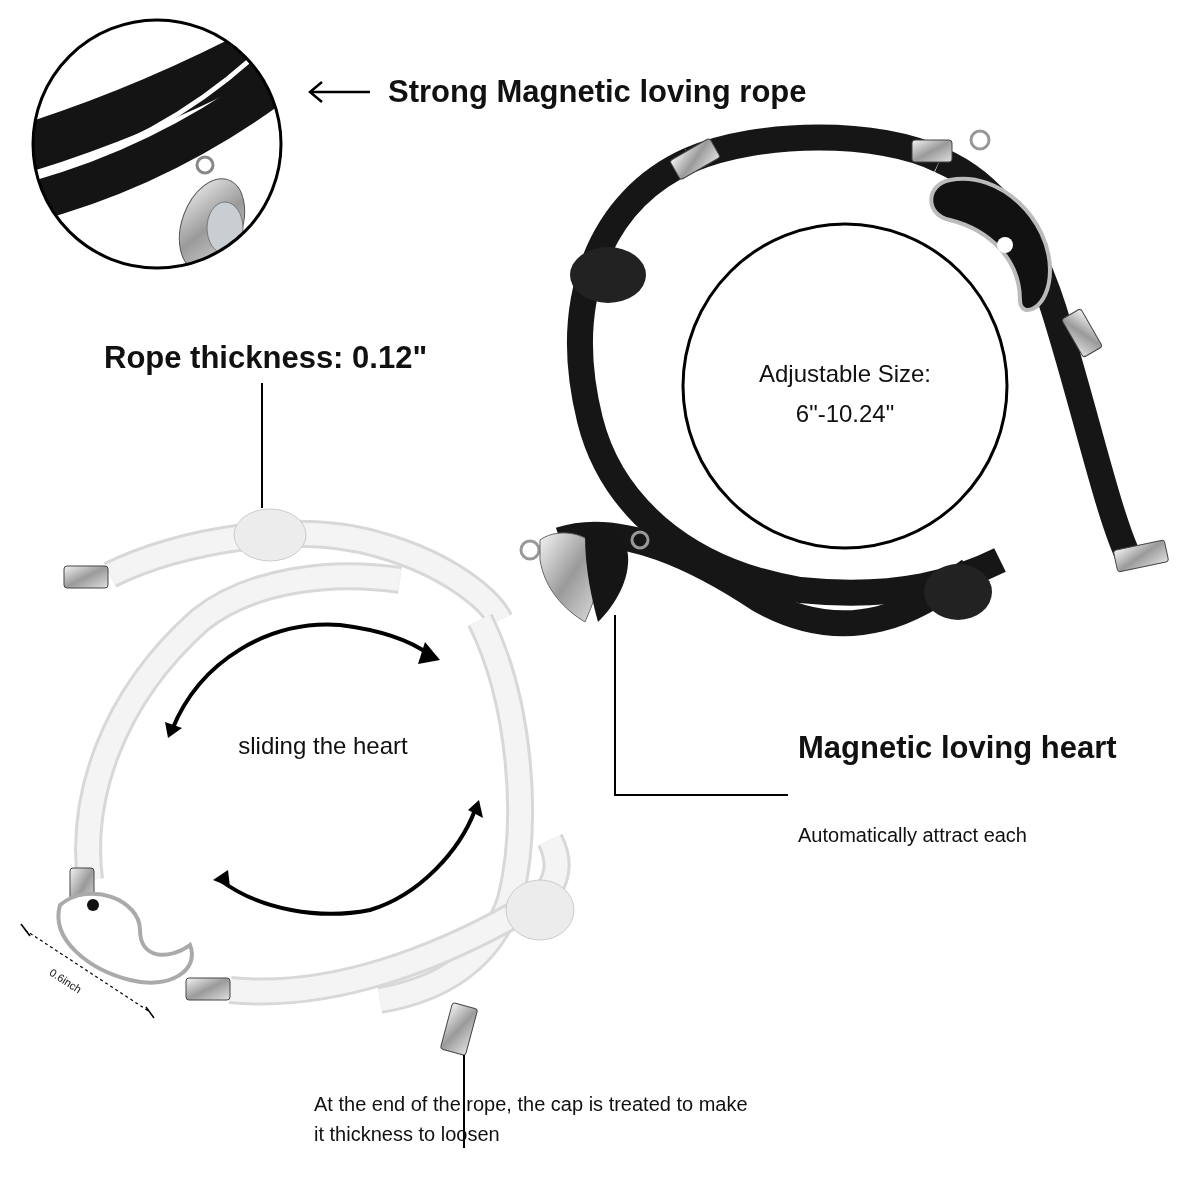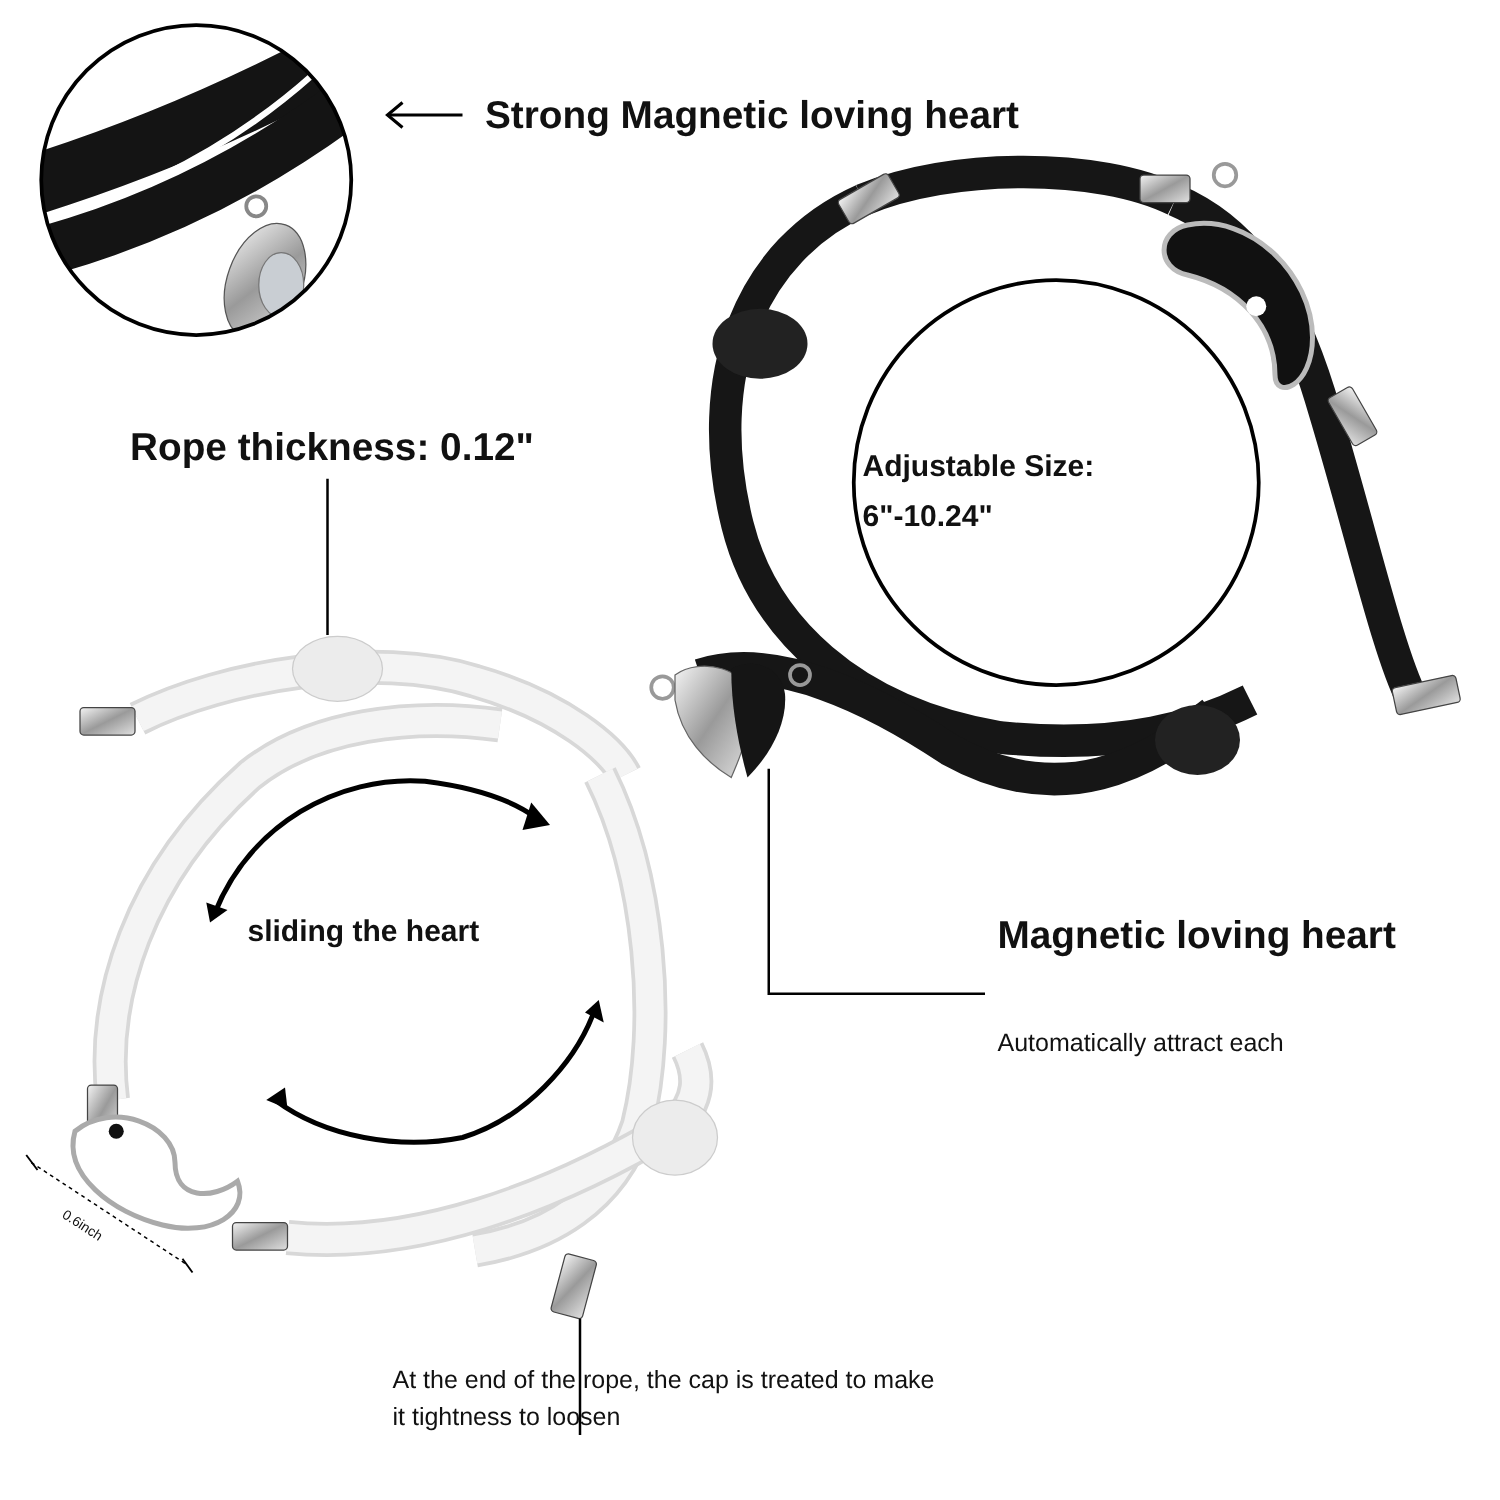--- a/index.html
+++ b/index.html
@@ -1,20 +1,20 @@
 <!DOCTYPE html>
 <html><head>
 <meta charset="utf-8">
 <style>
   html, body { margin:0; padding:0; background:#ffffff; }
   #canvas { position:relative; width:1200px; height:1200px; background:#fff; overflow:hidden; font-family:"Liberation Sans", "DejaVu Sans", sans-serif; color:#111; }
   svg.art { position:absolute; left:0; top:0; }
   .lbl { position:absolute; white-space:nowrap; color:#111; }
   .bold-lg { font-weight:bold; font-size:31px; }
-  .reg-md { font-size:24px; line-height:40px; text-align:left;font-weight:bold; }
+  .reg-md { font-size:24px; line-height:40px; text-align:center; }
   .reg-sm { font-size:20px; line-height:30px; }
   .tiny { font-size:11px; }
 </style>
 </head>
 <body>
 
 <div id="canvas">
 
   <svg class="art" width="1200" height="1200" viewBox="0 0 1200 1200">
     <defs>
@@ -103,36 +103,36 @@
     <path d="M468 810 L479 800 L483 818 Z" fill="#000"></path>
     <path d="M213 880 L228 870 L230 887 Z" fill="#000"></path>
 
     <g stroke="#000" stroke-width="1.2" stroke-dasharray="3,3">
       <line x1="25" y1="930" x2="150" y2="1012"></line>
     </g>
     <line x1="21" y1="924" x2="30" y2="936" stroke="#000" stroke-width="1.5"></line>
     <line x1="146" y1="1007" x2="154" y2="1018" stroke="#000" stroke-width="1.5"></line>
   </svg>
 
-  <div class="lbl bold-lg" style="left:388px; top:74px;">Strong Magnetic loving heart</div>
+  <div class="lbl bold-lg" style="left:388px; top:74px;">Strong Magnetic loving rope</div>
   <div class="lbl bold-lg" style="left:104px; top:340px;">Rope thickness: 0.12"</div>
 
   <div class="lbl reg-md" style="left:690px; top:354px; width:310px;">
     <div>Adjustable Size:</div>
     <div>6"-10.24"</div>
   </div>
 
   <div class="lbl reg-md" style="left:198px; top:726px; width:250px;">
     <div>sliding the heart</div>
   </div>
 
   <div class="lbl bold-lg" style="left:798px; top:730px;">Magnetic loving heart</div>
   <div class="lbl reg-sm" style="left:798px; top:820px;">
     <div>Automatically attract each</div>
   </div>
 
   <div class="lbl reg-sm" style="left:314px; top:1089px;">
     <div>At the end of the rope, the cap is treated to make</div>
-    <div>it tightness to loosen</div>
+    <div>it thickness to loosen</div>
   </div>
 
   <div class="lbl tiny" style="left:54px; top:966px; transform:rotate(33deg); transform-origin:left top;">0.6inch</div>
 </div>
 
 </body></html>

